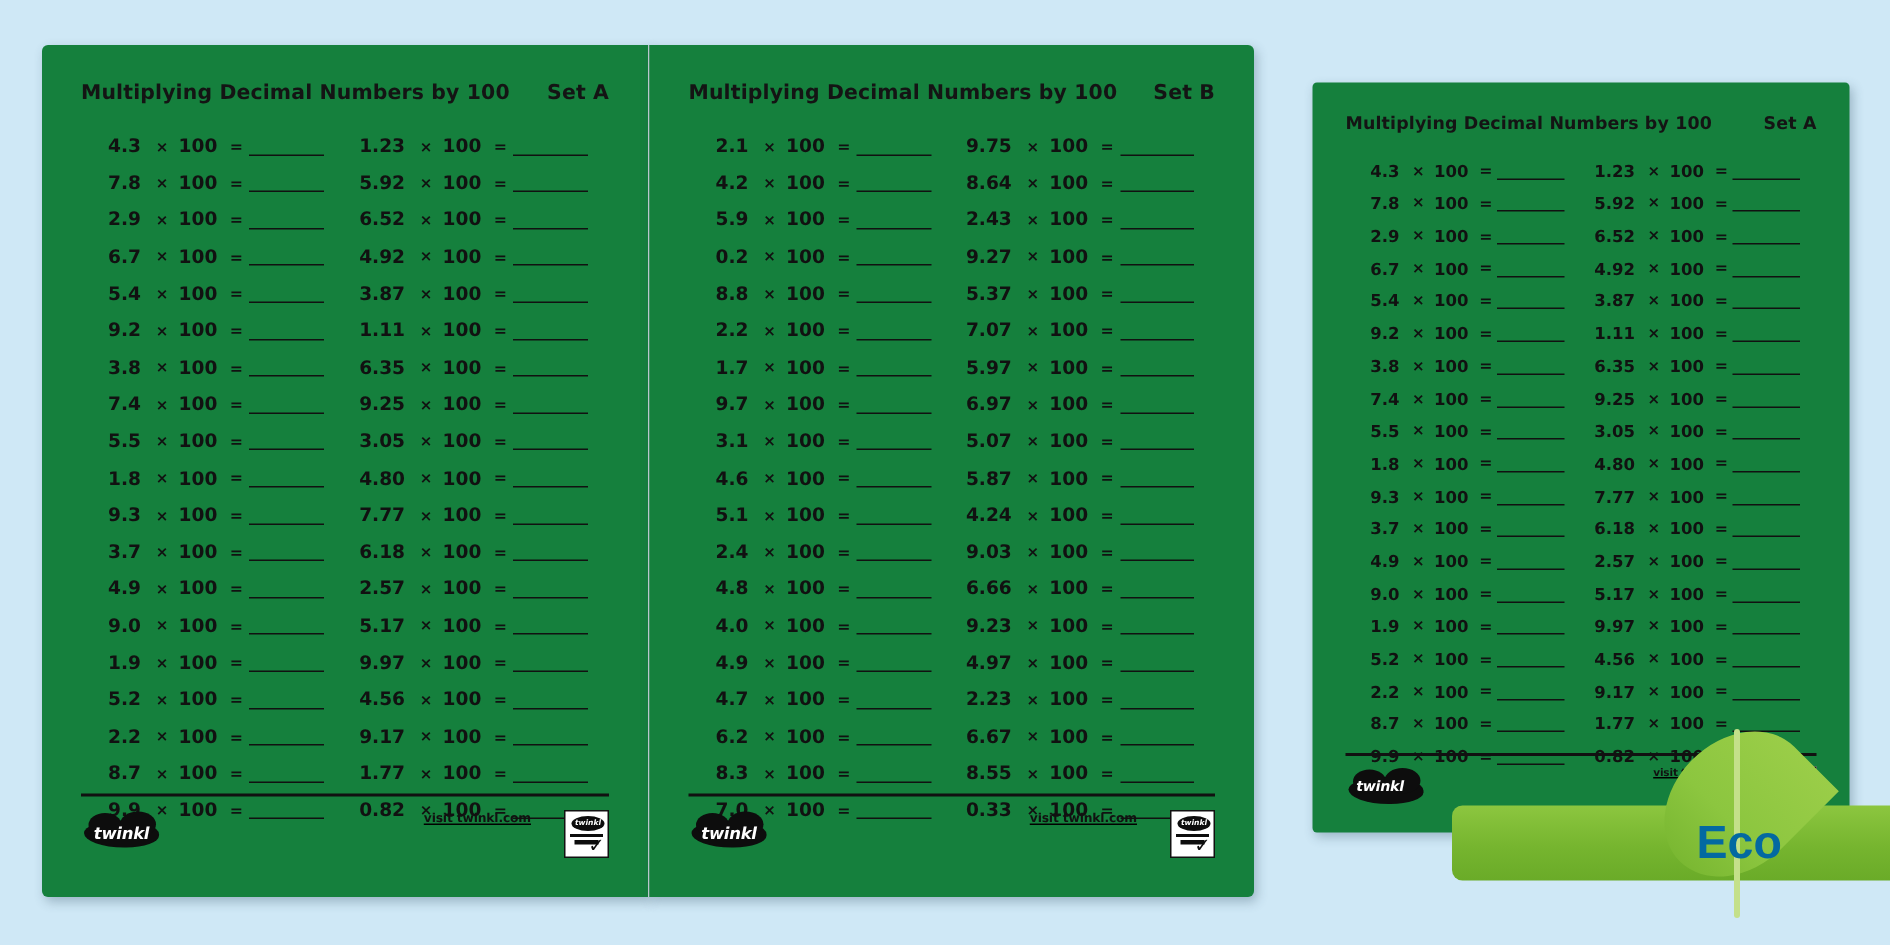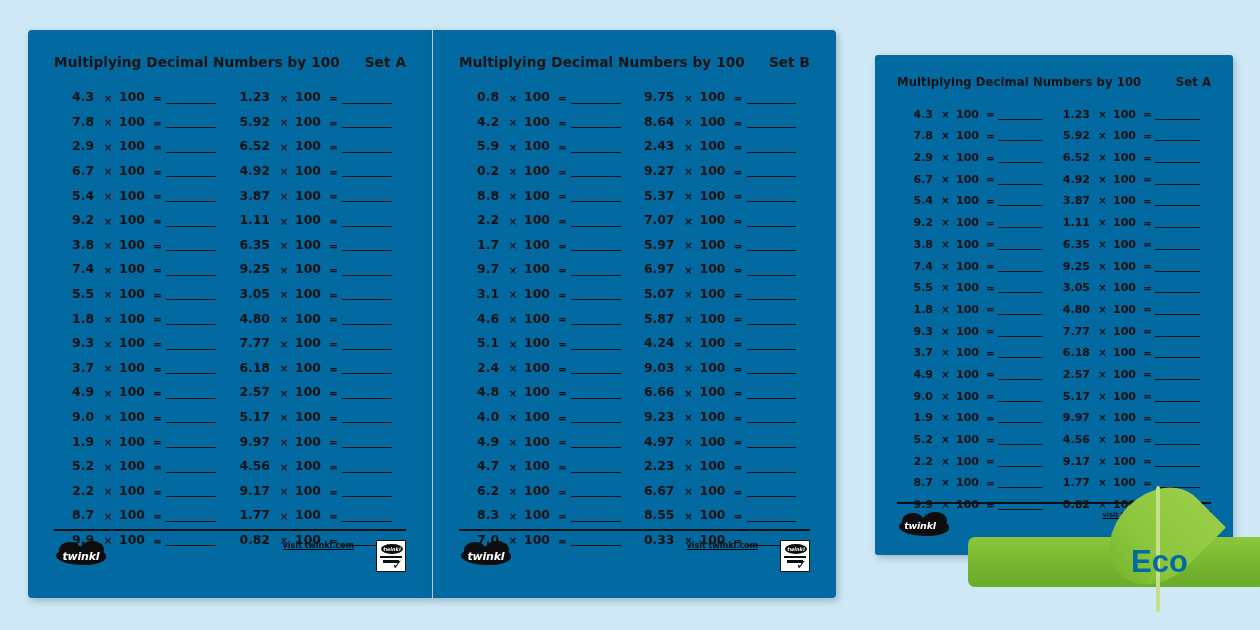--- a/index.html
+++ b/index.html
@@ -11,21 +11,21 @@
     height: 630px;
     background: #cfe8f6;
     font-family: "DejaVu Sans", sans-serif;
     overflow: hidden;
     position: relative;
   }
 
   
   .sheet {
     position: absolute;
-    background: #0369a1;
+    background: #15803d;
     box-sizing: border-box;
     box-shadow: 2px 3px 7px rgba(40,70,90,0.30);
     overflow: hidden;
   }
   #sheet-a  { left: 28px;  top: 30px; width: 404px; height: 568px; border-radius: 4px 0 0 4px; }
   #sheet-b  { left: 432px; top: 30px; width: 404px; height: 568px; border-radius: 0 4px 4px 0; border-left: 1px solid #b9c6cd; }
   #sheet-c  { left: 875px; top: 55px; width: 358px; height: 500px; border-radius: 3px; }
 
   .sheet-inner {
     position: absolute;
@@ -581,21 +581,21 @@
 
 <div class="sheet" id="sheet-b">
   <div class="sheet-inner">
     <div class="ws-header">
       <span class="ws-title">Multiplying Decimal Numbers by 100</span>
       <span class="ws-set">Set B</span>
     </div>
     <div class="columns">
       <div class="qcol" id="b-left">
           <div class="qrow">
-            <span class="q-val">0.8</span>
+            <span class="q-val">2.1</span>
             <span class="q-times">×</span>
             <span class="q-hundred">100</span>
             <span class="q-eq">=</span>
             <span class="q-blank"></span>
           </div>
           <div class="qrow">
             <span class="q-val">4.2</span>
             <span class="q-times">×</span>
             <span class="q-hundred">100</span>
             <span class="q-eq">=</span>

